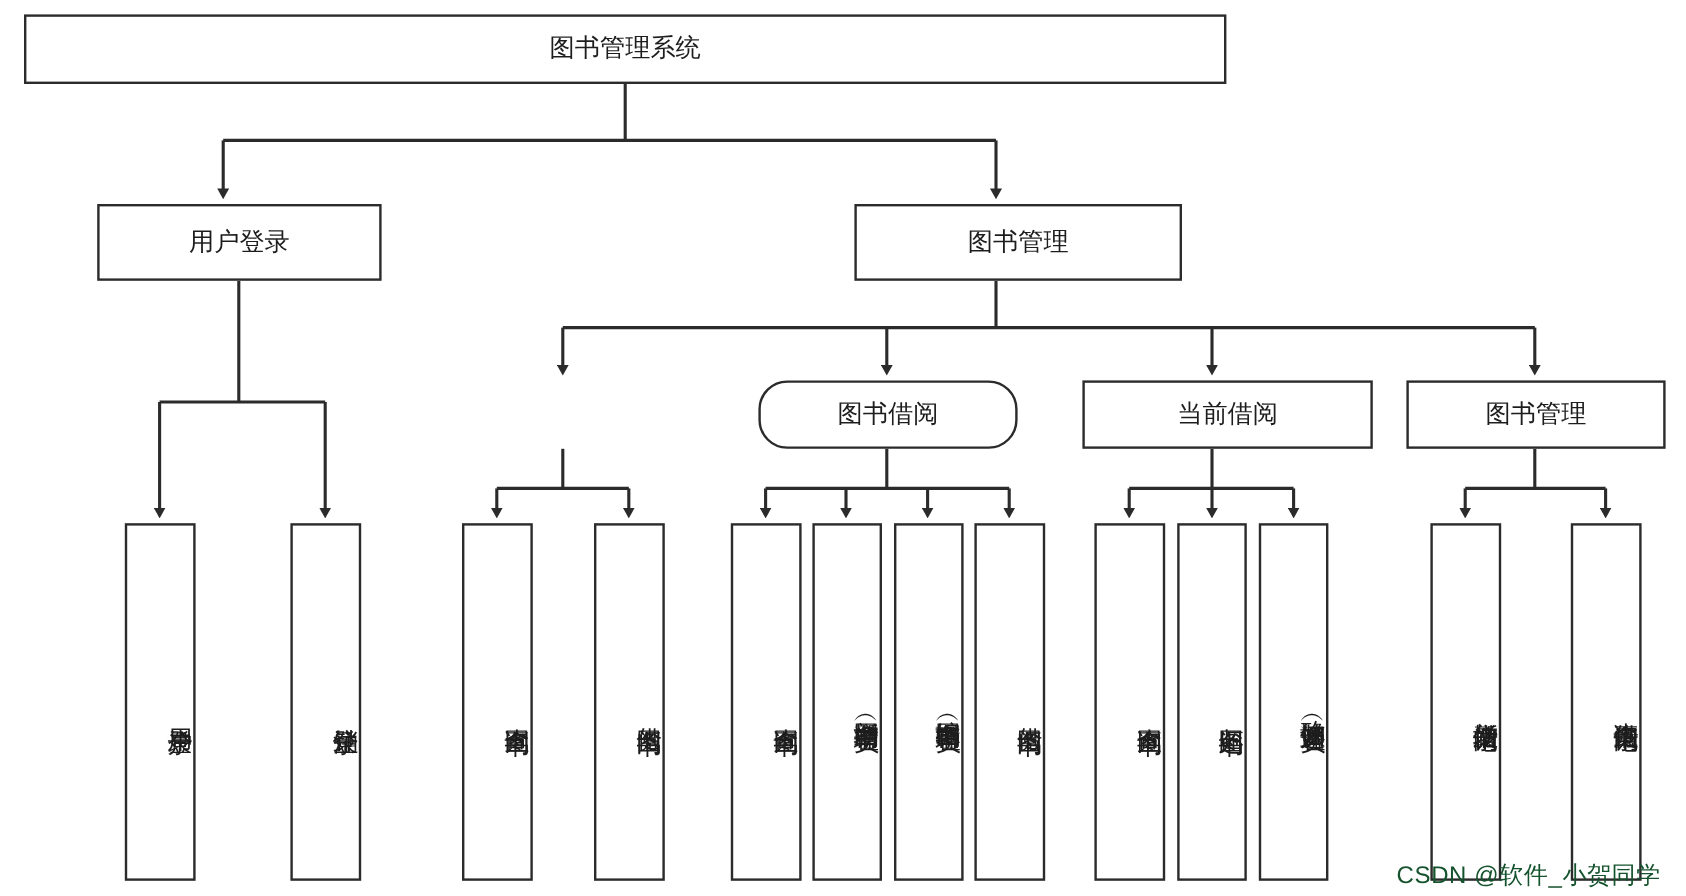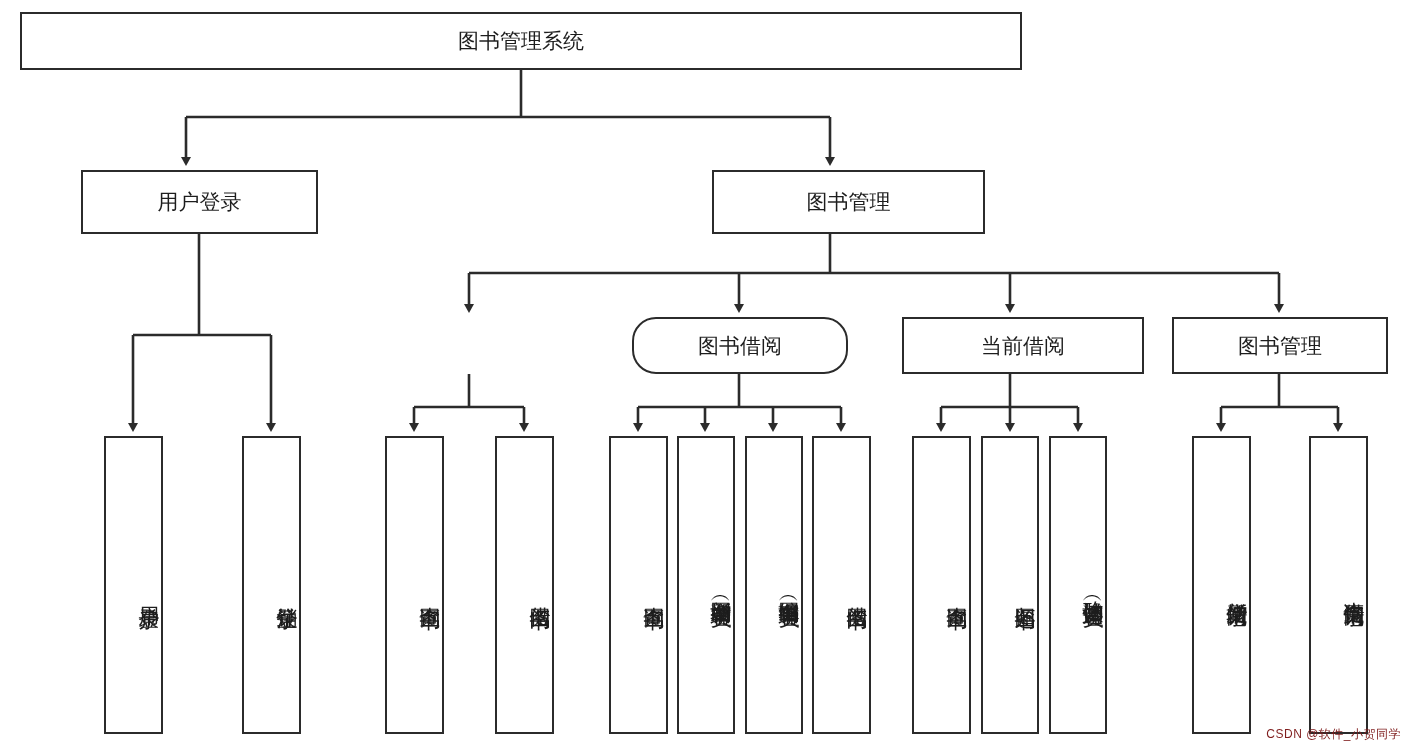--- a/index.html
+++ b/index.html
@@ -47,24 +47,24 @@
     align-items: flex-start;
     justify-content: center;
     padding-top: 14px;
     letter-spacing: 1px;
   }
   .node.vert.tall {
     padding-top: 6px;
   }
   .watermark {
     position: absolute;
-    right: 4px;
+    right: 21px;
     bottom: 4px;
-    font-size: 12px;
-    color: #7f1d1d;
+    font-size: 20px;
+    color: #14532d;
     letter-spacing: 0.5px;
     white-space: nowrap;
   }
 </style>
 </head>
 <body>
 
 <div id="canvas">
 
   <svg id="edges" viewBox="0 0 1405 747" xmlns="http://www.w3.org/2000/svg">

